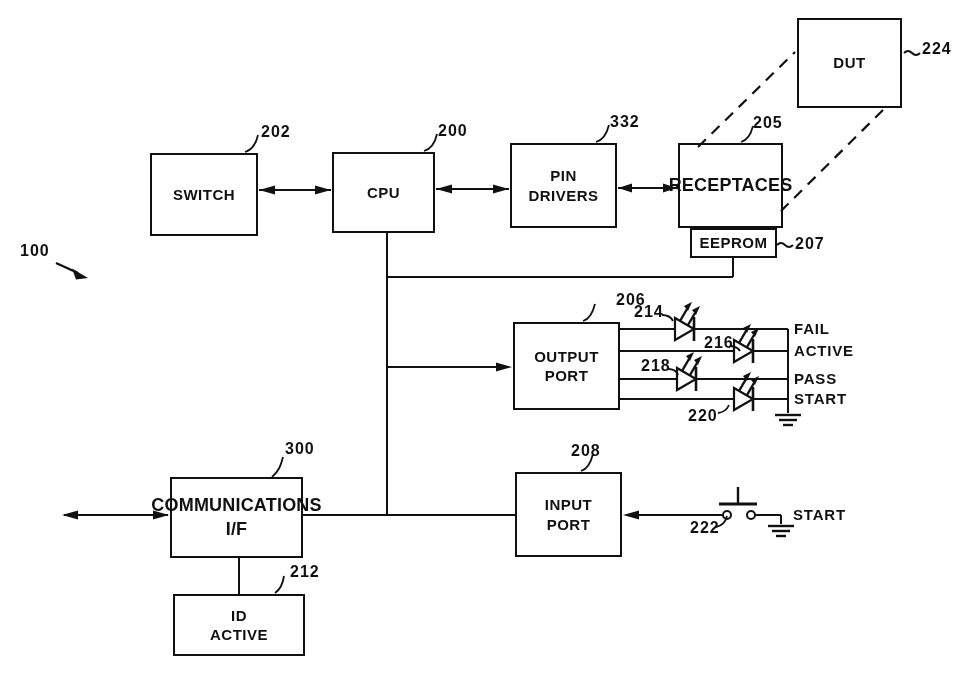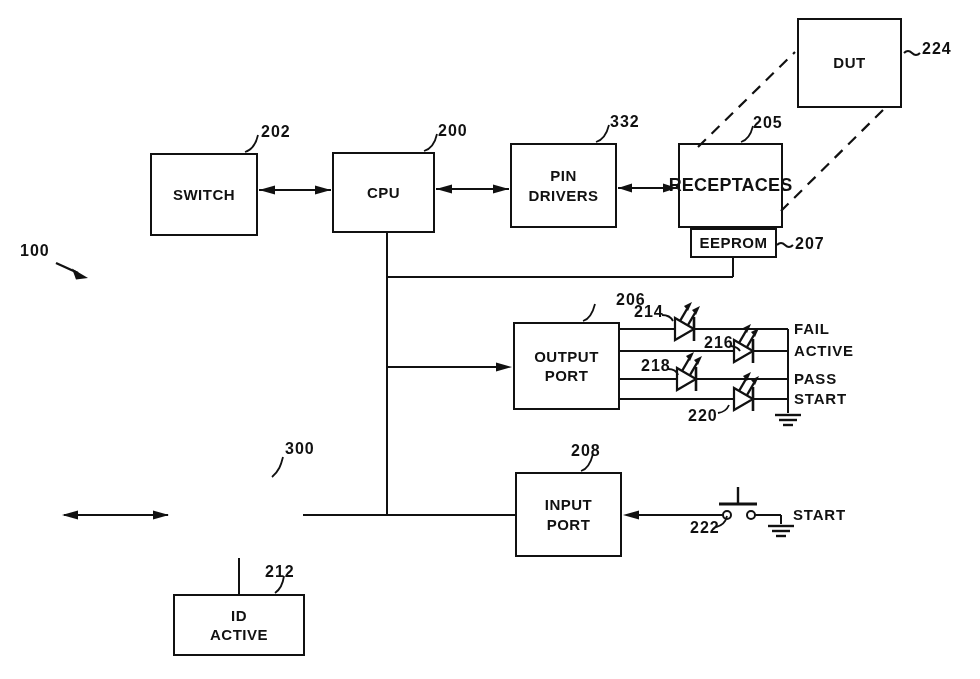--- a/index.html
+++ b/index.html
@@ -197,41 +197,45 @@
   <div class="box" style="left:513px;top:322px;width:107px;height:88px">
     <span>OUTPUT</span>
     <span>PORT</span>
   </div>
 
   <div class="box" style="left:515px;top:472px;width:107px;height:85px">
     <span>INPUT</span>
     <span>PORT</span>
   </div>
 
+  <div class="box small-font" style="left:170px;top:477px;width:133px;height:81px">
+    <span>COMMUNICATIONS</span>
+    <span>I/F</span>
+  </div>
 
   <div class="box" style="left:173px;top:594px;width:132px;height:62px">
     <span>ID</span>
     <span>ACTIVE</span>
   </div>
 
   <div class="ref" style="left:20px;top:242px">100</div>
   <div class="ref" style="left:261px;top:123px">202</div>
   <div class="ref" style="left:438px;top:122px">200</div>
   <div class="ref" style="left:610px;top:113px">332</div>
   <div class="ref" style="left:753px;top:114px">205</div>
   <div class="ref" style="left:795px;top:235px">207</div>
   <div class="ref" style="left:922px;top:40px">224</div>
   <div class="ref" style="left:616px;top:291px">206</div>
   <div class="ref" style="left:634px;top:303px">214</div>
   <div class="ref" style="left:704px;top:334px">216</div>
   <div class="ref" style="left:641px;top:357px">218</div>
   <div class="ref" style="left:688px;top:407px">220</div>
   <div class="ref" style="left:571px;top:442px">208</div>
   <div class="ref" style="left:285px;top:440px">300</div>
-  <div class="ref" style="left:265px;top:563px">212</div>
+  <div class="ref" style="left:290px;top:563px">212</div>
   <div class="ref" style="left:690px;top:519px">222</div>
 
   <div class="sig" style="left:794px;top:320px">FAIL</div>
   <div class="sig" style="left:794px;top:342px">ACTIVE</div>
   <div class="sig" style="left:794px;top:370px">PASS</div>
   <div class="sig" style="left:794px;top:390px">START</div>
   <div class="sig" style="left:793px;top:506px">START</div>
 
 </div>
 

